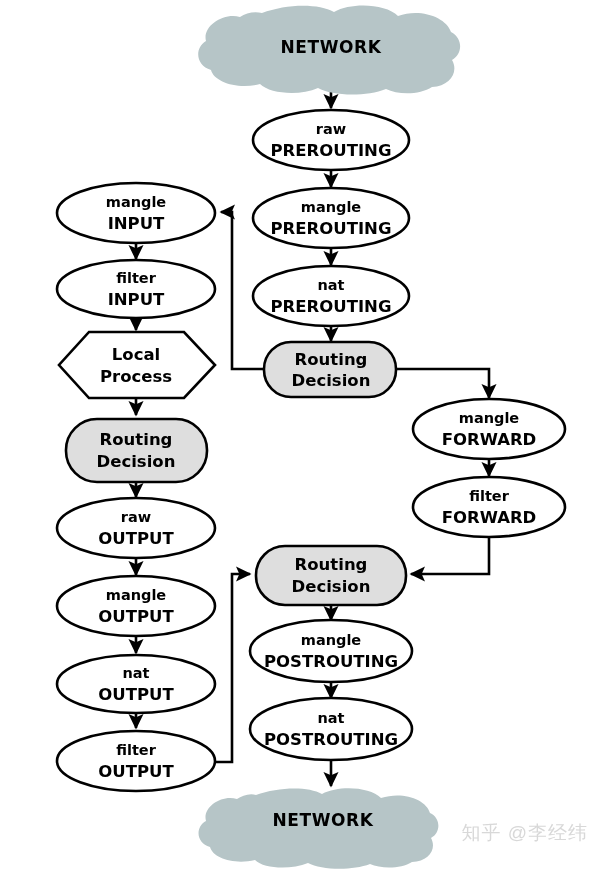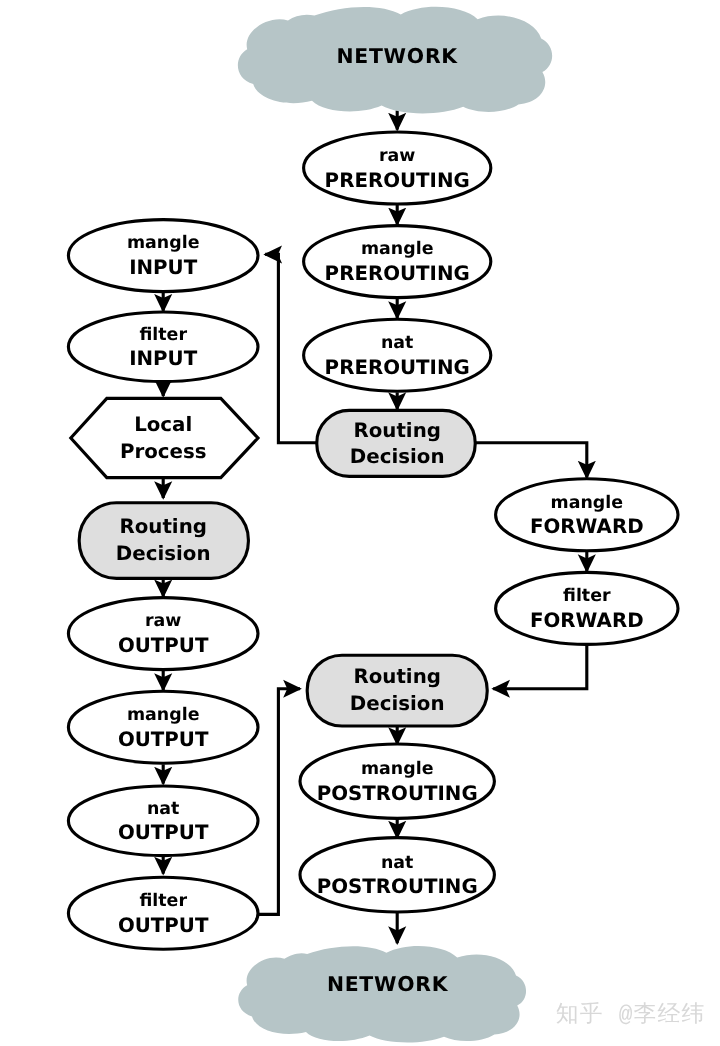--- a/index.html
+++ b/index.html
@@ -54,22 +54,22 @@
     letter-spacing: 0.6px;
   }
   .edge {
     stroke: #000000;
     stroke-width: 2.6;
     fill: none;
   }
   .watermark {
     position: absolute;
     right: 12px;
-    bottom: 14px;
-    font-family: Liberation Mono, monospace;
+    bottom: 26px;
+    font-family: Liberation Sans, sans-serif;
     font-size: 19px;
     color: #d8d8d8;
     letter-spacing: 1px;
     white-space: nowrap;
     user-select: none;
   }
 </style>
 </head>
 <body>
 

